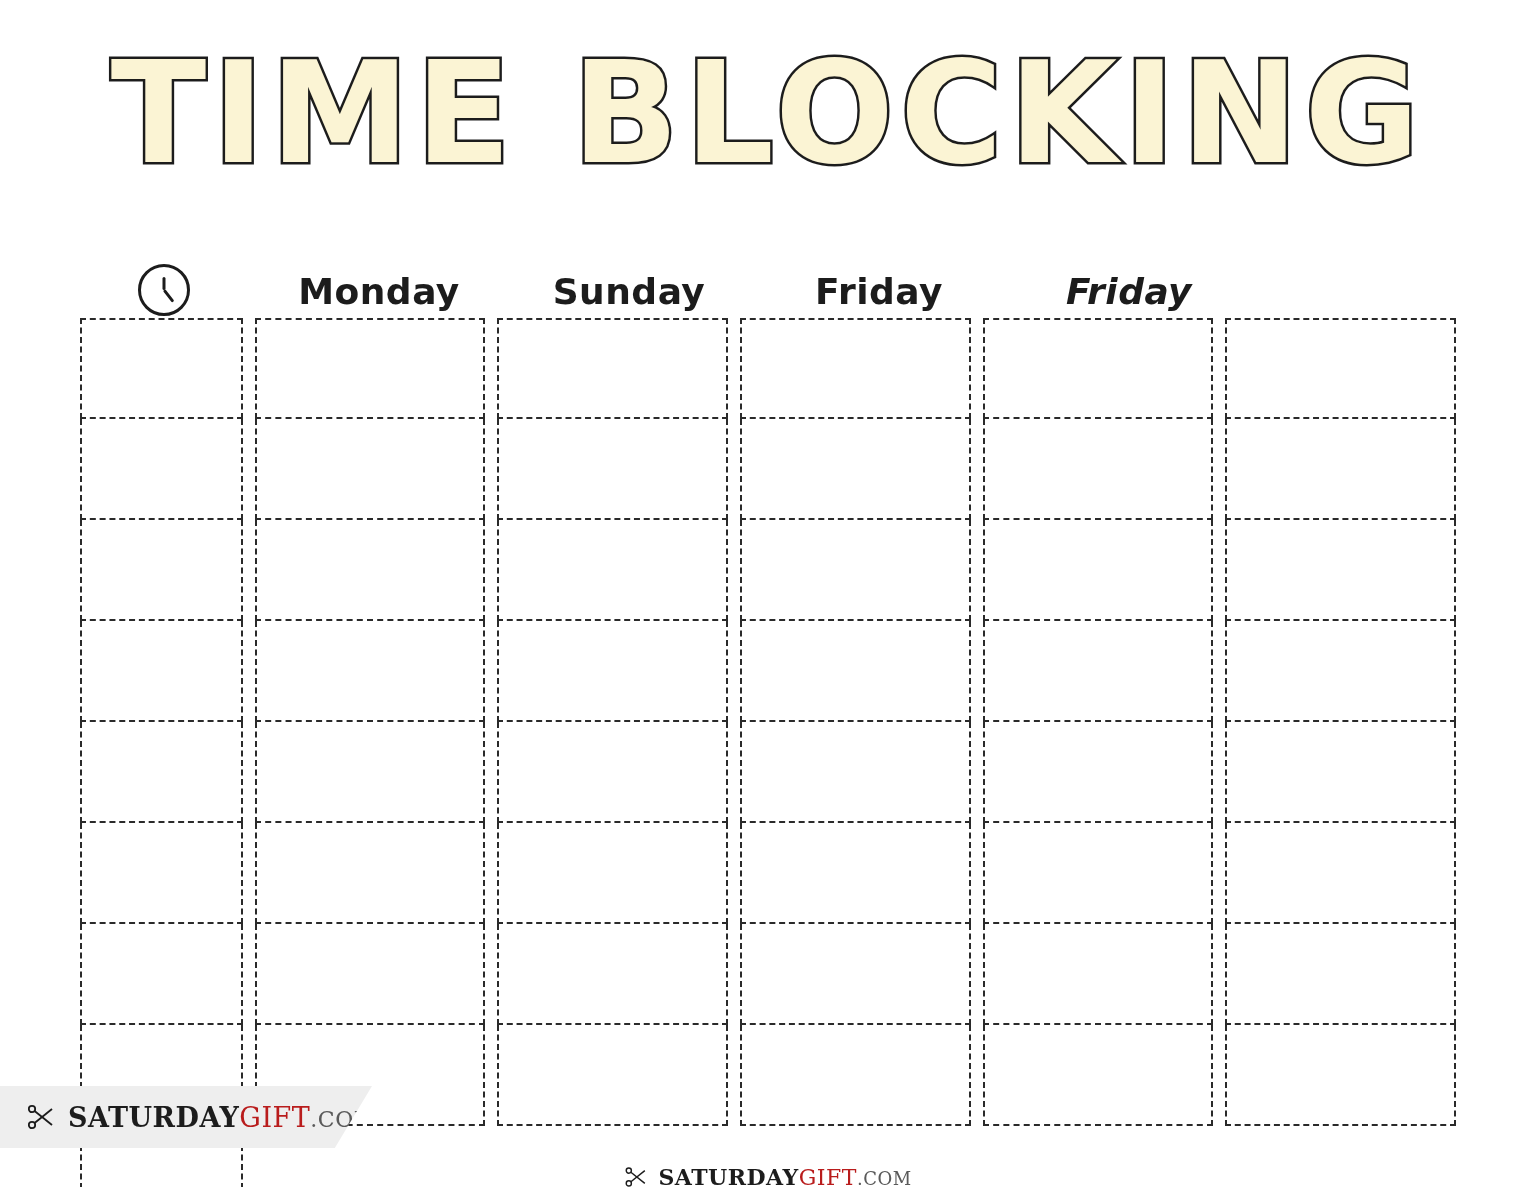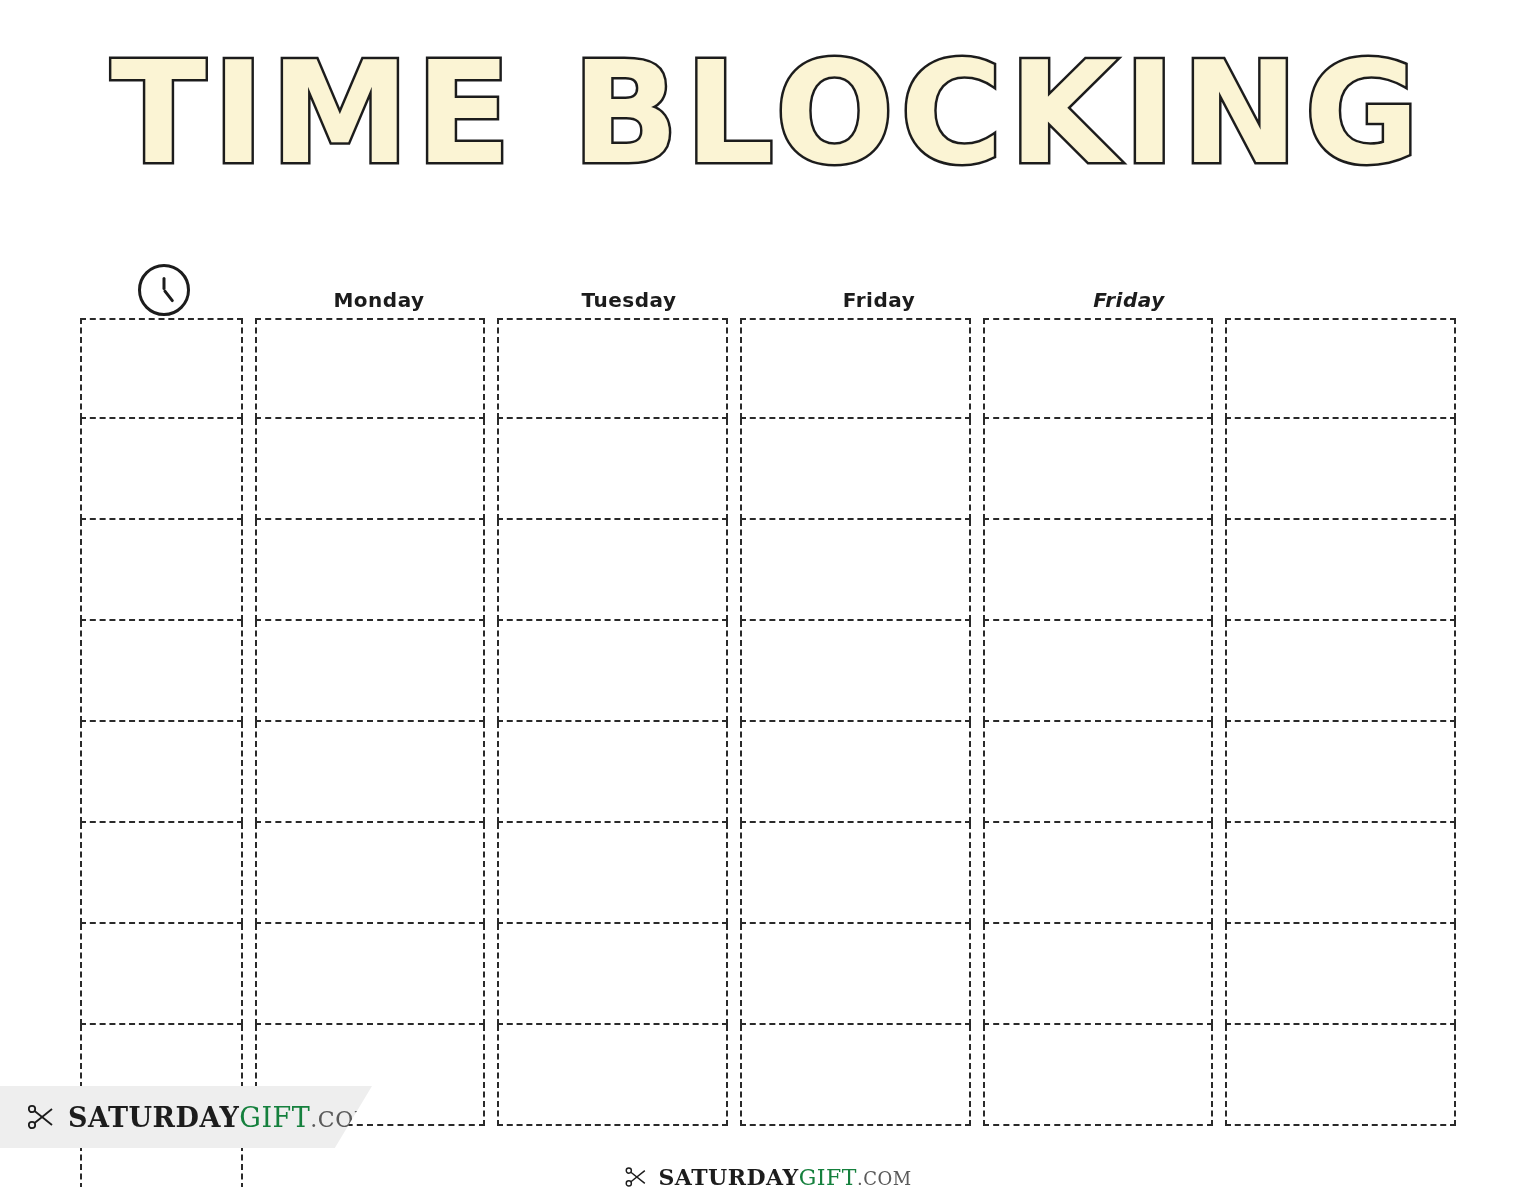--- a/index.html
+++ b/index.html
@@ -52,21 +52,21 @@
   }
 
   .head-row {
     display: flex;
     align-items: flex-end;
     height: 60px;
   }
   .head-cell {
     text-align: center;
     font-family: "DejaVu Sans", sans-serif;
-    font-size: 20px;
+    font-size: 36px;
     font-weight: 700;
     color: #1c1c1c;
     letter-spacing: 0.5px;
     padding-bottom: 6px;
   }
   .head-cell.time-head {
     display: flex;
     align-items: center;
     justify-content: center;
     padding-bottom: 2px;
@@ -150,21 +150,21 @@
   .brand-badge .scissors { margin-right: 12px; }
 
   .brand-text {
     font-family: "DejaVu Serif", serif;
     font-size: 27px;
     letter-spacing: 0.5px;
     color: #1c1c1c;
     white-space: nowrap;
   }
   .brand-text .b1 { font-weight: 700; }
-  .brand-text .b2 { font-weight: 400; color: #15803d; margin-top: 12px; }
+  .brand-text .b2 { font-weight: 400; color: #b91c1c; margin-top: 12px; }
   .brand-text .b3 { font-weight: 400; color: #5a5a5a; font-size: 22px; }
 
   .footer-brand {
     position: absolute;
     left: 0;
     top: 1164px;
     width: 1536px;
     display: flex;
     align-items: center;
     justify-content: center;
@@ -184,21 +184,21 @@
     <h1 class="title">TIME BLOCKING</h1>
   </div>
 
   <div class="grid">
 
     <div class="head-row">
       <div class="head-cell time-head col-time">
         <span class="clock-icon"></span>
       </div>
       <div class="head-cell col-day">Monday</div>
-      <div class="head-cell col-day">Tuesday</div>
+      <div class="head-cell col-day">Sunday</div>
       <div class="head-cell col-day">Friday</div>
       <div class="head-cell col-day last">Friday</div>
     </div>
 
     <div class="body-row">
 
       <div class="col col-time">
         <div class="cell first"></div>
         <div class="cell"></div>
         <div class="cell"></div>

